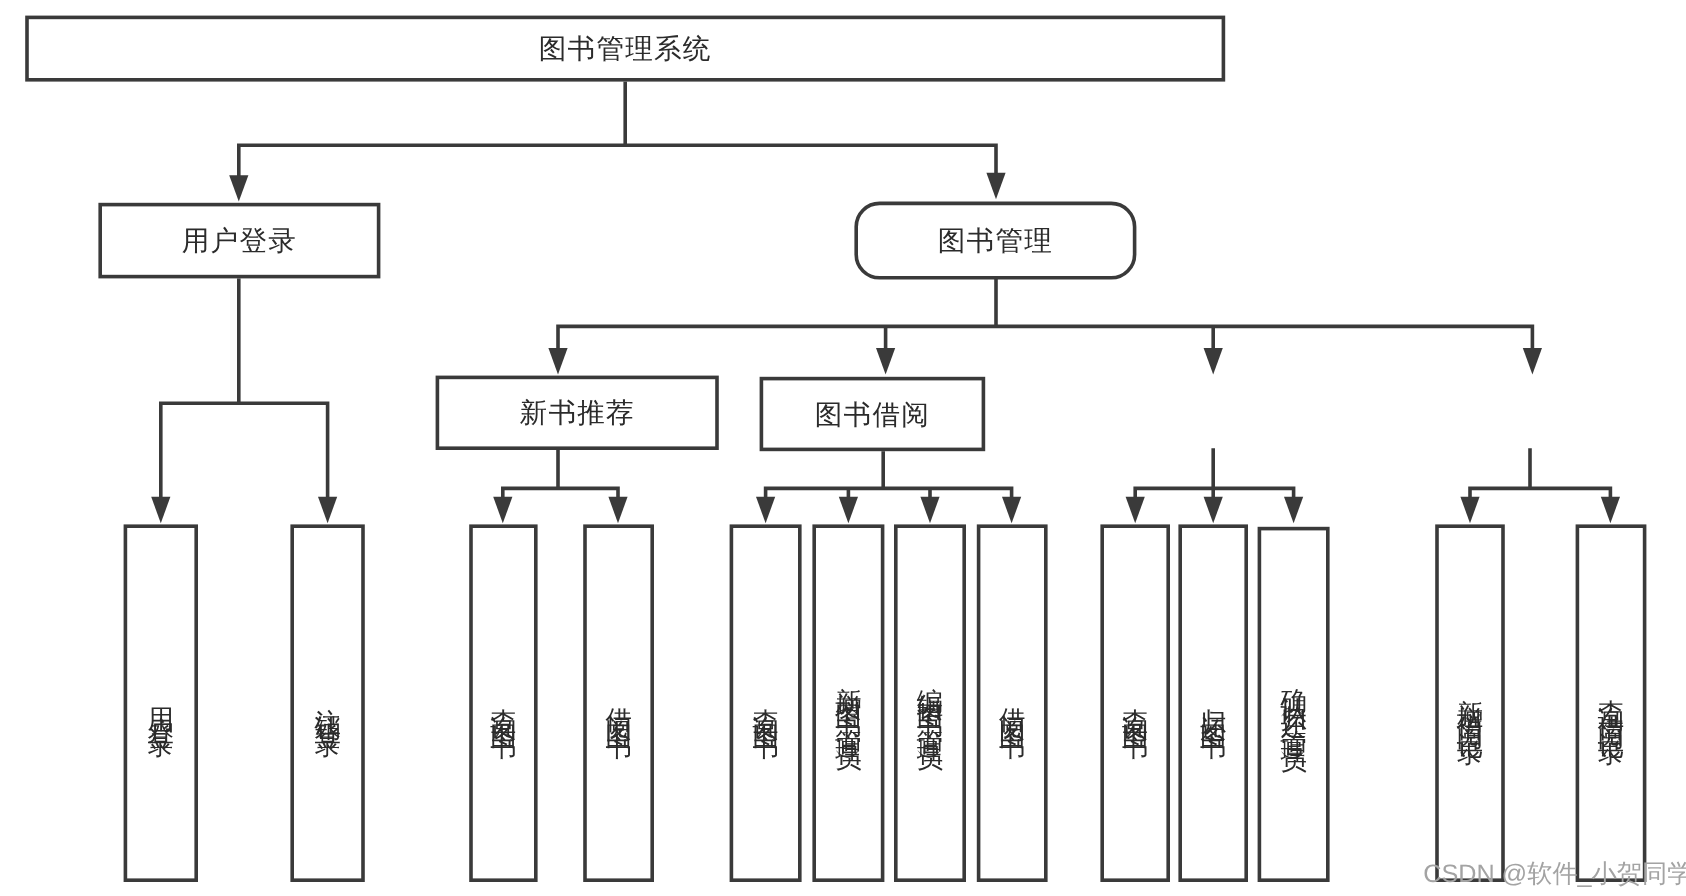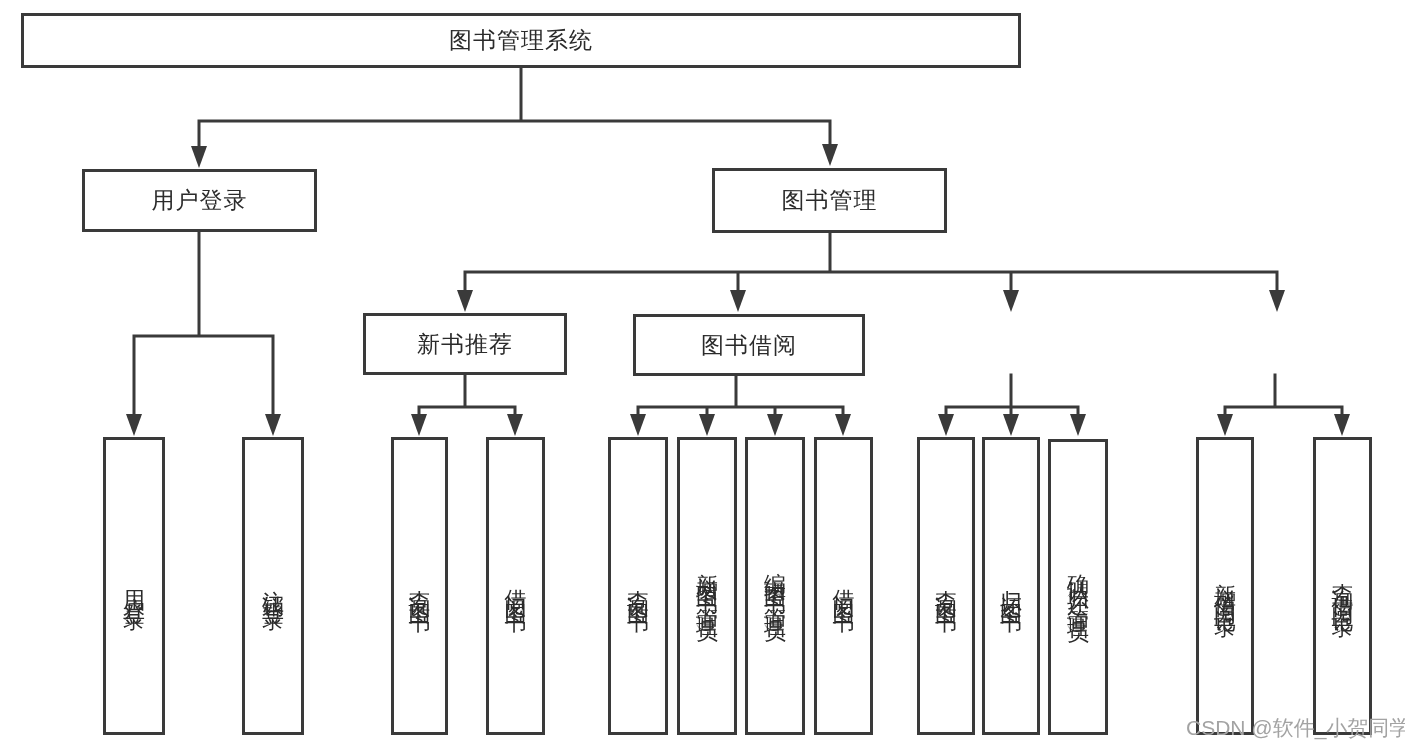--- a/index.html
+++ b/index.html
@@ -84,24 +84,24 @@
       <polygon points="1003,414 1019,414 1011,436"></polygon>
       <polygon points="1070,414 1086,414 1078,436"></polygon>
       <polygon points="1217,414 1233,414 1225,436"></polygon>
       <polygon points="1334,414 1350,414 1342,436"></polygon>
     </g>
   </svg>
 
   <div class="node h" style="left:21px; top:13px; width:1000px; height:55px;">图书管理系统</div>
 
   <div class="node h" style="left:82px; top:169px; width:235px; height:63px;">用户登录</div>
-  <div class="node h" style="left:712px; top:168px; width:235px; height:65px;">图书管理</div>
+  <div class="node h" style="left:712px; top:168px; width:235px; height:65px;border-radius:21px;">图书管理</div>
 
-  <div class="node h" style="left:363px; top:313px; width:204px; height:62px;">新书推荐</div>
-  <div class="node h" style="left:633px; top:314px; width:232px; height:62px;">图书借阅</div>
+  <div class="node h" style="left:363px; top:313px; width:236px; height:62px;">新书推荐</div>
+  <div class="node h" style="left:633px; top:314px; width:188px; height:62px;">图书借阅</div>
 
   <div class="node v" style="left:103px; top:437px; width:62px; height:298px;">用户登录</div>
   <div class="node v" style="left:242px; top:437px; width:62px; height:298px;">注销登录</div>
 
   <div class="node v" style="left:391px; top:437px; width:57px; height:298px;">查询图书</div>
   <div class="node v" style="left:486px; top:437px; width:59px; height:298px;">借阅图书</div>
 
   <div class="node v" style="left:608px; top:437px; width:60px; height:298px;">查询图书</div>
   <div class="node v" style="left:677px; top:437px; width:60px; height:298px;">新增图书（管理员）</div>
   <div class="node v" style="left:745px; top:437px; width:60px; height:298px;">编辑图书（管理员）</div>

